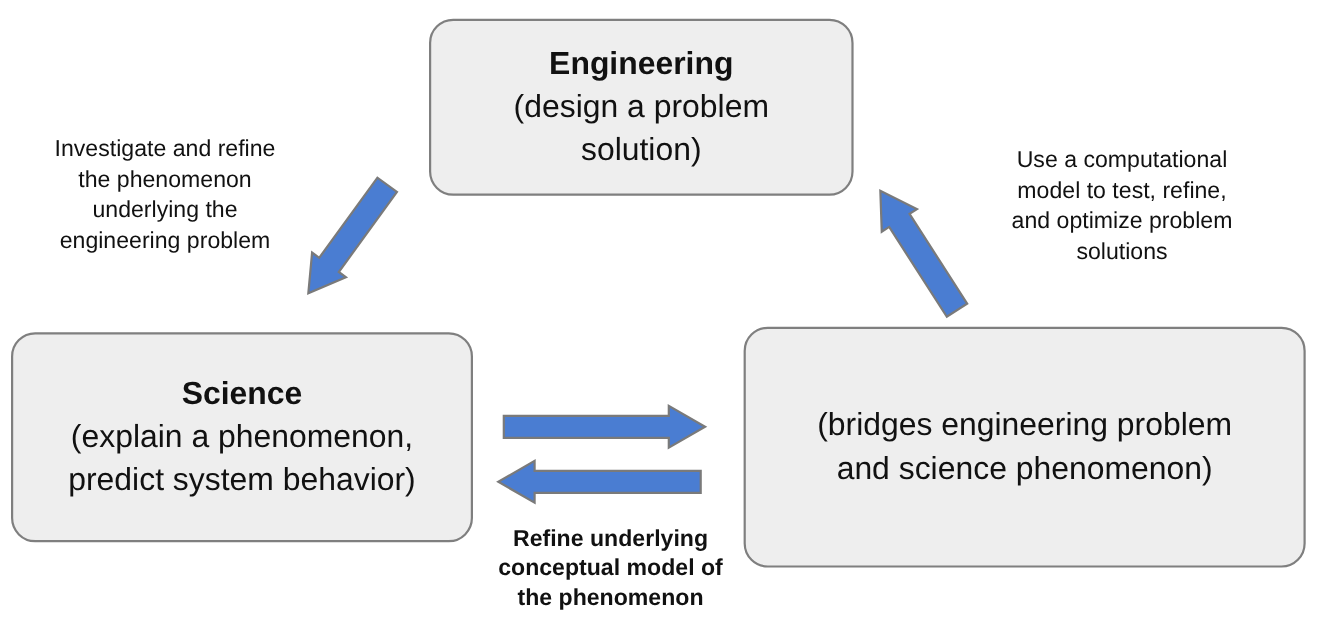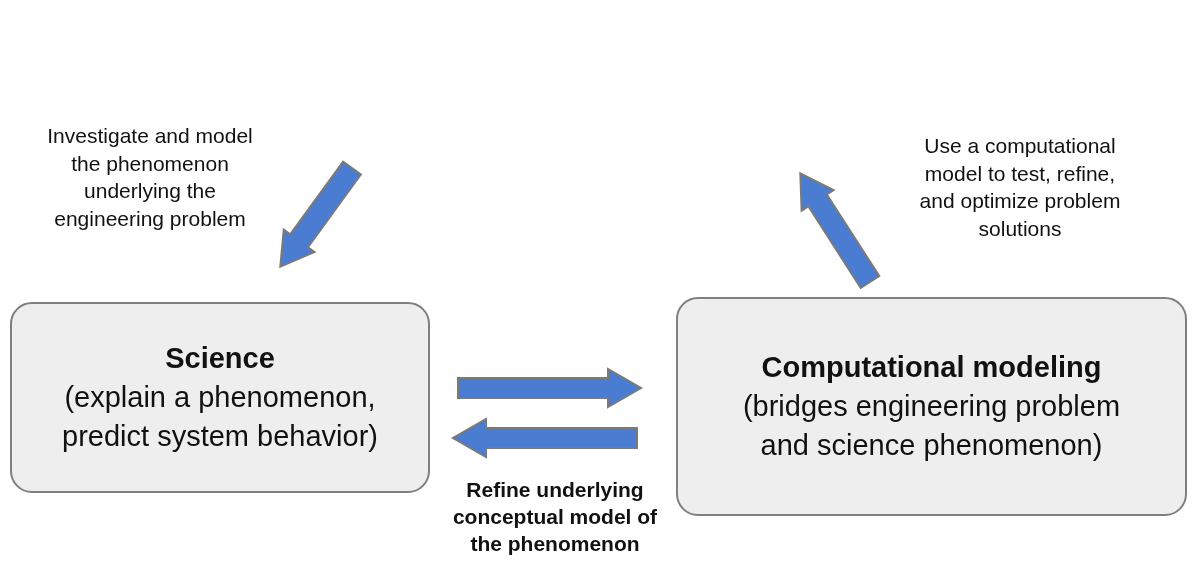--- a/index.html
+++ b/index.html
@@ -64,34 +64,38 @@
 
 <div class="canvas">
 
   <svg class="arrows-layer" viewBox="0 0 1200 563" xmlns="http://www.w3.org/2000/svg">
     <polygon points="0,-11 90,-11 90,-19 122,0 90,19 90,11 0,11" transform="translate(352,168) rotate(126)"></polygon>
     <polygon points="0,-11 97,-11 97,-19 129,0 97,19 97,11 0,11" transform="translate(870,282) rotate(-122.7)"></polygon>
     <polygon points="458,378 608,378 608,369 641,388 608,407 608,398 458,398"></polygon>
     <polygon points="637,428 486,428 486,419 453,438 486,457 486,448 637,448"></polygon>
   </svg>
 
+  <div class="node-box box-engineering">
+    <div class="box-title">Engineering</div>
+    <div class="box-subtitle">(design a problem
+solution)</div>
+  </div>
 
   <div class="node-box box-science">
     <div class="box-title">Science</div>
     <div class="box-subtitle">(explain a phenomenon,
 predict system behavior)</div>
   </div>
 
   <div class="node-box box-computational">
-    <div class="box-title">Computational modeling</div>
     <div class="box-subtitle">(bridges engineering problem
 and science phenomenon)</div>
   </div>
 
-  <div class="edge-label lbl-investigate">Investigate and model
+  <div class="edge-label lbl-investigate">Investigate and refine
 the phenomenon
 underlying the
 engineering problem</div>
 
   <div class="edge-label lbl-use">Use a computational
 model to test, refine,
 and optimize problem
 solutions</div>
 
 

